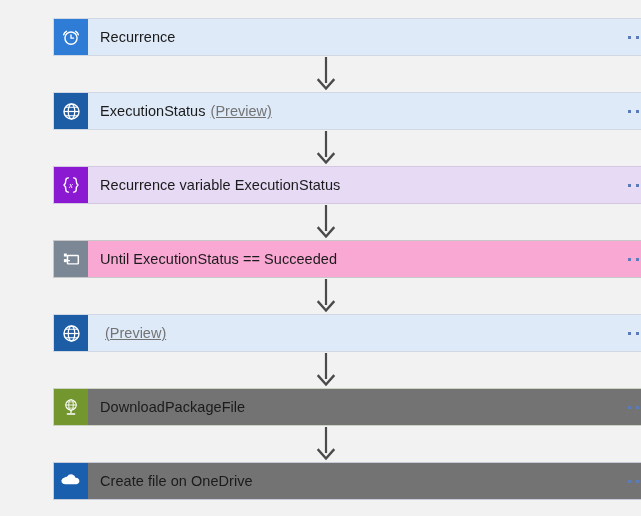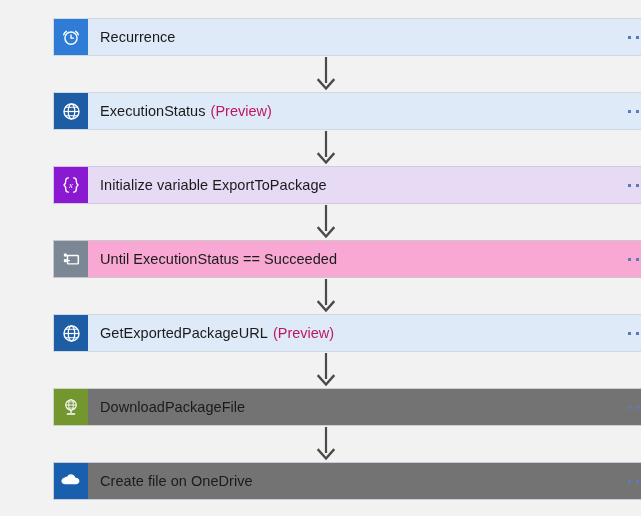--- a/index.html
+++ b/index.html
@@ -63,23 +63,24 @@
   .node-title {
     font-size: 14.5px;
     color: #1b1b1b;
     white-space: nowrap;
     overflow: hidden;
     text-overflow: ellipsis;
     letter-spacing: 0.05px;
   }
   .node-sub {
     font-size: 14.5px;
-    color: #be185d;
+    color: #737373;
     margin-left: 5px;
     white-space: nowrap;
+    text-decoration: underline;
   }
 
   .node-menu {
     flex: 0 0 auto;
     display: flex;
     align-items: center;
     justify-content: center;
     width: 40px;
     margin-right: 4px;
     cursor: pointer;
@@ -182,21 +183,21 @@
 
     <div class="node c-purple">
       <div class="node-icon i-purple">
         <svg width="22" height="22" viewBox="0 0 24 24">
           <path d="M9.2 4.2 Q6.3 4.2 6.3 7.0 Q6.3 10.6 4.4 12 Q6.3 13.4 6.3 17.0 Q6.3 19.8 9.2 19.8" fill="none" stroke="#ffffff" stroke-width="1.5" stroke-linecap="round"></path>
           <path d="M14.8 4.2 Q17.7 4.2 17.7 7.0 Q17.7 10.6 19.6 12 Q17.7 13.4 17.7 17.0 Q17.7 19.8 14.8 19.8" fill="none" stroke="#ffffff" stroke-width="1.5" stroke-linecap="round"></path>
           <text x="12" y="15.6" font-family="'Liberation Serif', serif" font-size="9.5" font-style="italic" fill="#ffffff" text-anchor="middle">x</text>
         </svg>
       </div>
       <div class="node-body">
-        <span class="node-title">Initialize variable ExportToPackage</span>
+        <span class="node-title">Recurrence variable ExecutionStatus</span>
         <span class="node-sub"></span>
       </div>
       <div class="node-menu">
         <span class="dot"></span>
         <span class="dot"></span>
         <span class="dot"></span>
       </div>
     </div>
 
     <div class="connector">
@@ -236,21 +237,20 @@
     <div class="node c-blue">
       <div class="node-icon i-blue-dark">
         <svg width="21" height="21" viewBox="0 0 24 24">
           <circle cx="12" cy="12" r="8.6" fill="none" stroke="#ffffff" stroke-width="1.6"></circle>
           <ellipse cx="12" cy="12" rx="3.7" ry="8.6" fill="none" stroke="#ffffff" stroke-width="1.4"></ellipse>
           <path d="M3.4 12 H20.6" stroke="#ffffff" stroke-width="1.4" fill="none"></path>
           <path d="M5.0 7.2 H19.0 M5.0 16.8 H19.0" stroke="#ffffff" stroke-width="1.2" fill="none"></path>
         </svg>
       </div>
       <div class="node-body">
-        <span class="node-title">GetExportedPackageURL</span>
         <span class="node-sub">(Preview)</span>
       </div>
       <div class="node-menu">
         <span class="dot"></span>
         <span class="dot"></span>
         <span class="dot"></span>
       </div>
     </div>
 
     <div class="connector">

